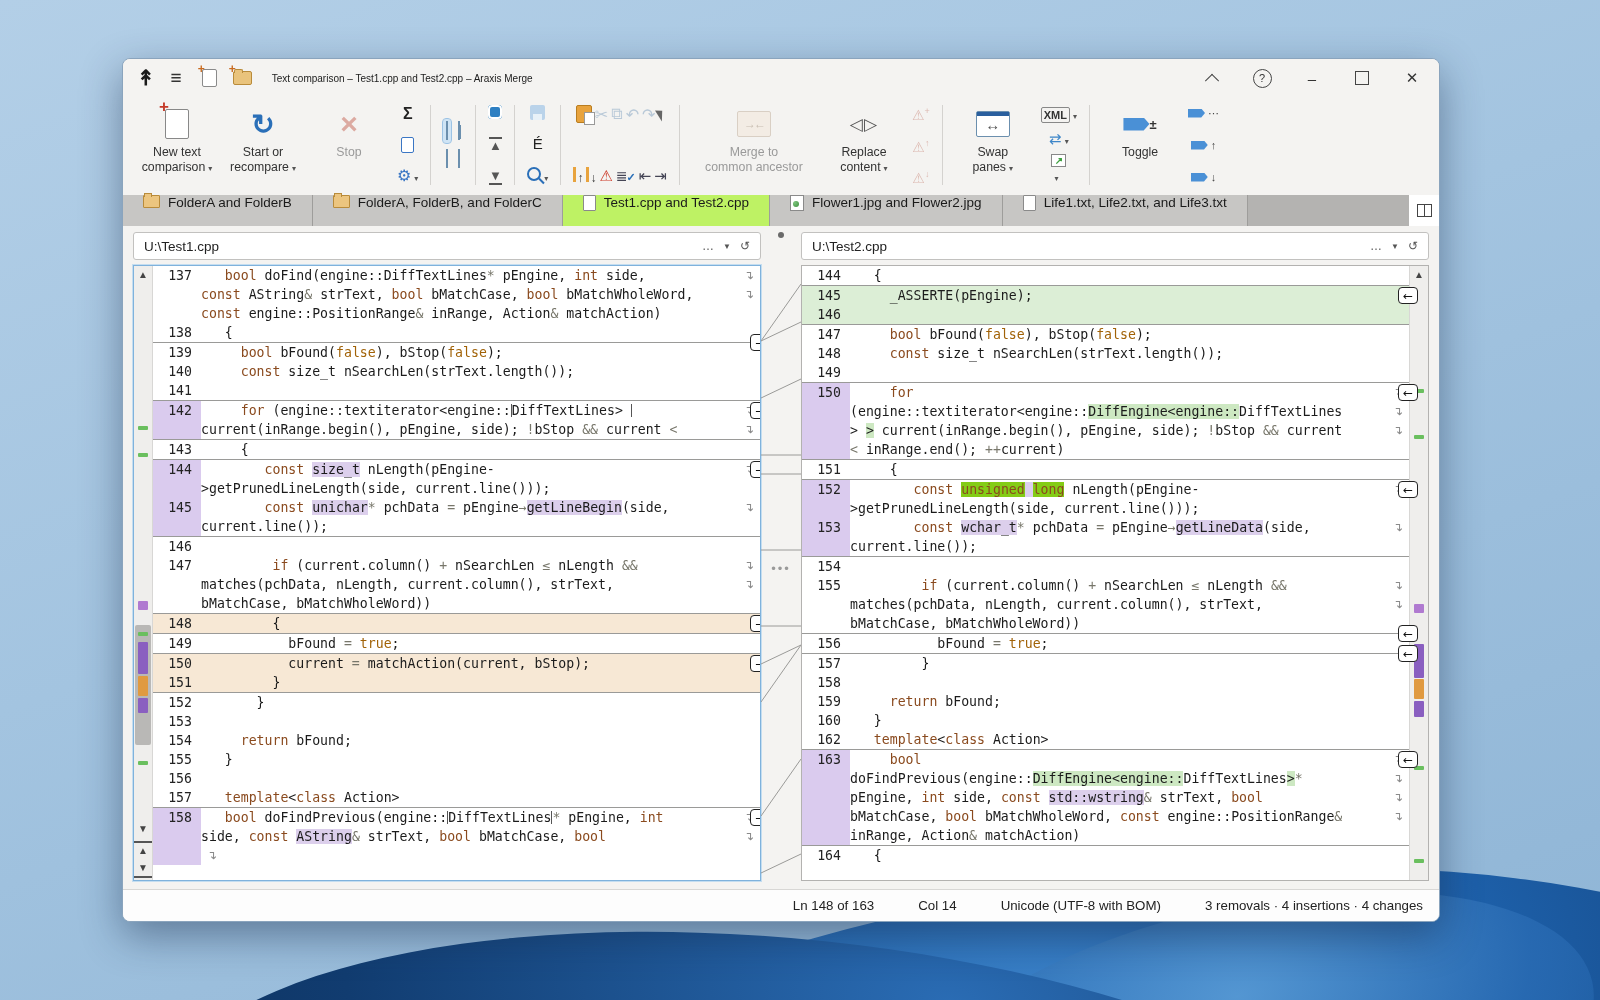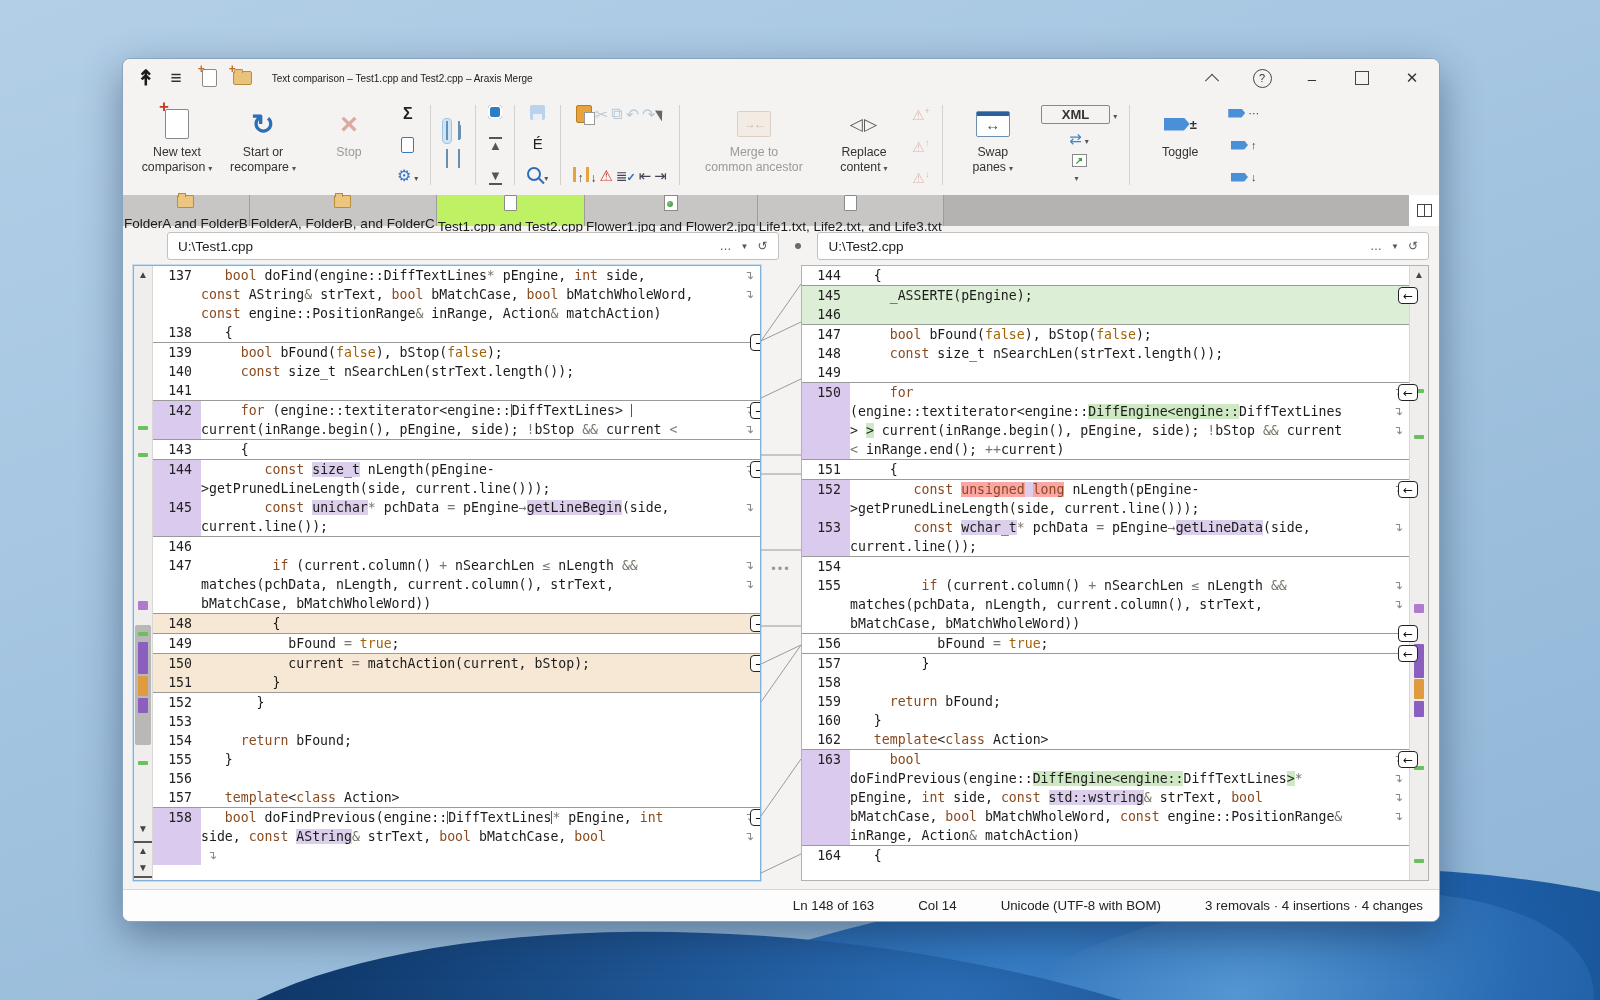--- a/index.html
+++ b/index.html
@@ -82,44 +82,44 @@
   .ic-warn{color:#cc3b2a;font-size:15px;position:relative;}
   .ic-listck{font-size:14px;color:#445;letter-spacing:-1px;}
   .ck{color:#2a6fb8;font-weight:bold;font-size:11px;}
   .ic-indent{font-size:15px;color:#445;}
   .ic-mergewin{width:32px;height:24px;background:#f3ece4;border:1px solid #d9cfc4;border-radius:2px;display:flex;align-items:center;justify-content:center;color:#c9beb2;font-size:12px;letter-spacing:-2px;}
   .ic-replace{font-size:17px;color:#555;letter-spacing:1px;}
   .warncol{color:#dcb8b0;font-size:14px;line-height:13px;}
   .warncol sup{font-size:9px;}
   .ic-swapwin{width:32px;height:24px;background:#fff;border:1px solid #6b8fae;border-radius:2px;position:relative;display:flex;align-items:center;justify-content:center;color:#555;font-weight:bold;font-size:15px;}
   .ic-swapwin::before{content:"";position:absolute;top:0;left:0;right:0;height:4px;background:#2a5f9e;}
-  .ic-xml{border:1.5px solid #888;font-size:13px;font-weight:bold;color:#333;padding:1px 20px;border-radius:2px;}
+  .ic-xml{border:1.5px solid #888;font-size:11px;font-weight:bold;color:#333;padding:1px 2px;border-radius:2px;}
   .ic-arrows{color:#3f87c9;font-size:15px;}
   .ic-export{width:13px;height:11px;border:1px solid #888;background:#fff;color:#3fa040;font-size:10px;font-weight:bold;display:flex;align-items:center;justify-content:center;}
   .tag{display:inline-block;width:26px;height:13px;background:#4a90d6;clip-path:polygon(0 0,78% 0,100% 50%,78% 100%,0 100%);}
   .tag.sm{width:17px;height:9px;}
   .pm{font-size:13px;color:#333;font-weight:bold;}
   .bmrow{display:flex;align-items:center;gap:3px;height:16px;font-size:11px;color:#444;}
 
   
   .tabstrip{height:31px;background:#b4b3b1;display:flex;align-items:stretch;flex:0 0 auto;}
-  .tab{display:flex;align-items:center;gap:8px;padding:0 1px;background:#c7c6c4;border-right:1px solid #9e9d9b;font-size:13.5px;color:#1a1a1a;flex-direction:column;}
+  .tab{display:flex;align-items:flex-start;gap:8px;padding:0 20px;background:#c7c6c4;border-right:1px solid #9e9d9b;font-size:13.5px;color:#1a1a1a;}
   .tab.active{background:#bef264;font-weight:normal;}
   .ic-folder{width:15px;height:11px;background:#ecc57f;border:1px solid #b98b3a;border-radius:1px;position:relative;flex:0 0 auto;}
   .ic-folder::before{content:"";position:absolute;left:0;top:-3px;width:6px;height:3px;background:#ecc57f;border:1px solid #b98b3a;border-bottom:none;}
   .ic-file{width:11px;height:14px;background:#fff;border:1px solid #8a8a8a;border-radius:1px;position:relative;flex:0 0 auto;}
   .ic-image{width:12px;height:14px;background:#fff;border:1px solid #8a8a8a;position:relative;flex:0 0 auto;}
   .ic-image::after{content:"";position:absolute;left:2px;top:5px;width:6px;height:6px;border-radius:50%;background:radial-gradient(circle at 30% 30%,#7bc47b,#3f8f3f);}
   .tab-endbox{margin-left:auto;width:30px;background:#fff;display:flex;align-items:center;justify-content:center;}
   .ic-panes-sm{width:13px;height:11px;border:1.4px solid #444;position:relative;}
   .ic-panes-sm::after{content:"";position:absolute;top:0;bottom:0;left:50%;border-left:1.4px solid #444;}
 
   
   .comparea{flex:1;display:flex;flex-direction:column;padding:6px 10px 0;min-height:0;}
-  .headrow{display:flex;align-items:center;margin-bottom:5px;flex:0 0 auto;margin-left:34px;}
+  .headrow{display:flex;align-items:flex-start;margin-bottom:5px;flex:0 0 auto;}
   .phead{height:28px;background:#fff;border:1px solid #c2c1bf;border-radius:3px;display:flex;align-items:center;padding:0 10px;font-size:13.5px;color:#222;box-sizing:border-box;}
   .phead.left{width:628px;}
   .phead.right{width:628px;}
   .phead .hicons{margin-left:auto;display:flex;align-items:center;gap:9px;color:#555;font-size:12px;}
   .headgap{width:40px;display:flex;align-items:center;justify-content:center;color:#666;}
   .dot{width:6px;height:6px;border-radius:50%;background:#6a6a6a;}
 
   .panerow{display:flex;flex:0 0 auto;height:616px;}
   .pane{display:flex;background:#fff;box-sizing:border-box;height:616px;overflow:hidden;}
   .pane-left{width:628px;border:1px solid #7fb2dc;box-shadow:0 0 0 1px #c4ddf0;}
@@ -136,21 +136,21 @@
   .lnum{flex:0 0 48px;text-align:right;padding-right:9px;box-sizing:border-box;color:#222;}
   .hl-chg .lnum{background:#dacbee;}
   .hl-mod{background:#f7e8d5;}
   .hl-ins{background:#dceed6;}
   .codetxt{white-space:pre;flex:1;overflow:hidden;}
   .wrapmark{flex:0 0 22px;color:#8a8a8a;text-align:center;font-family:"DejaVu Sans",sans-serif;font-size:12px;}
   .sg-k{color:#8a4a1e;}
   .sg-l{color:#a16207;}
   .sg-o{color:#77766a;}
   .sg-hp{background:#dccfec;}
-  .sg-khp{color:#8a4a1e;background:#fca5a5;}
+  .sg-khp{color:#8a4a1e;background:#84cc16;}
   .sg-hg{background:#cde8c2;}
   .sg-caret{display:inline-block;width:1px;height:13px;background:#555;vertical-align:-2px;}
   .sep{height:0;border-top:1px solid #9a9a98;position:relative;z-index:2;}
   .mbtn{position:absolute;width:20px;height:17px;border:1px solid #222;border-radius:4px;background:#fff;
         font-size:12px;line-height:14px;text-align:center;padding:0;z-index:6;color:#111;font-family:"DejaVu Sans",sans-serif;}
   .rows .crow .mbtn{top:1px;}
   .rows .sep .mbtn{top:-9px;}
   .pane-left .mbtn{right:-10px;}
   .pane-right .mbtn{right:-9px;}
 

